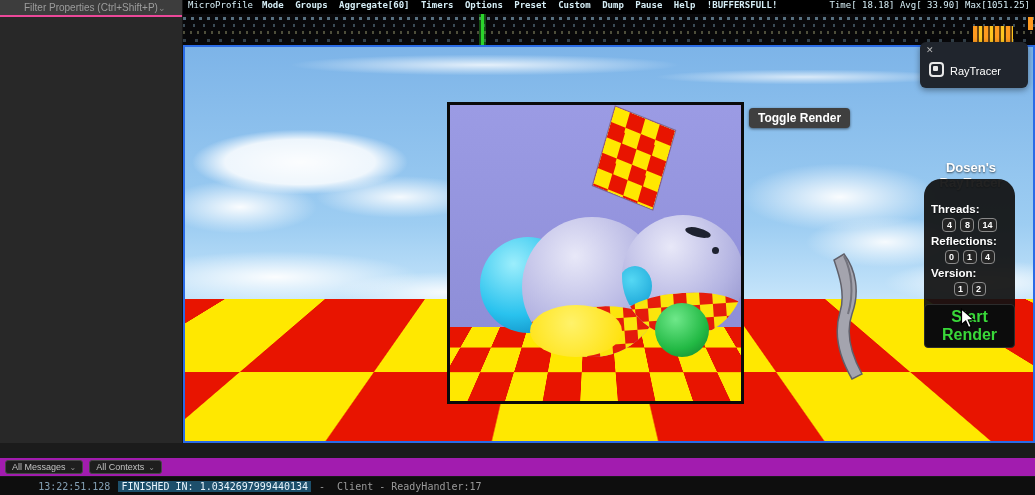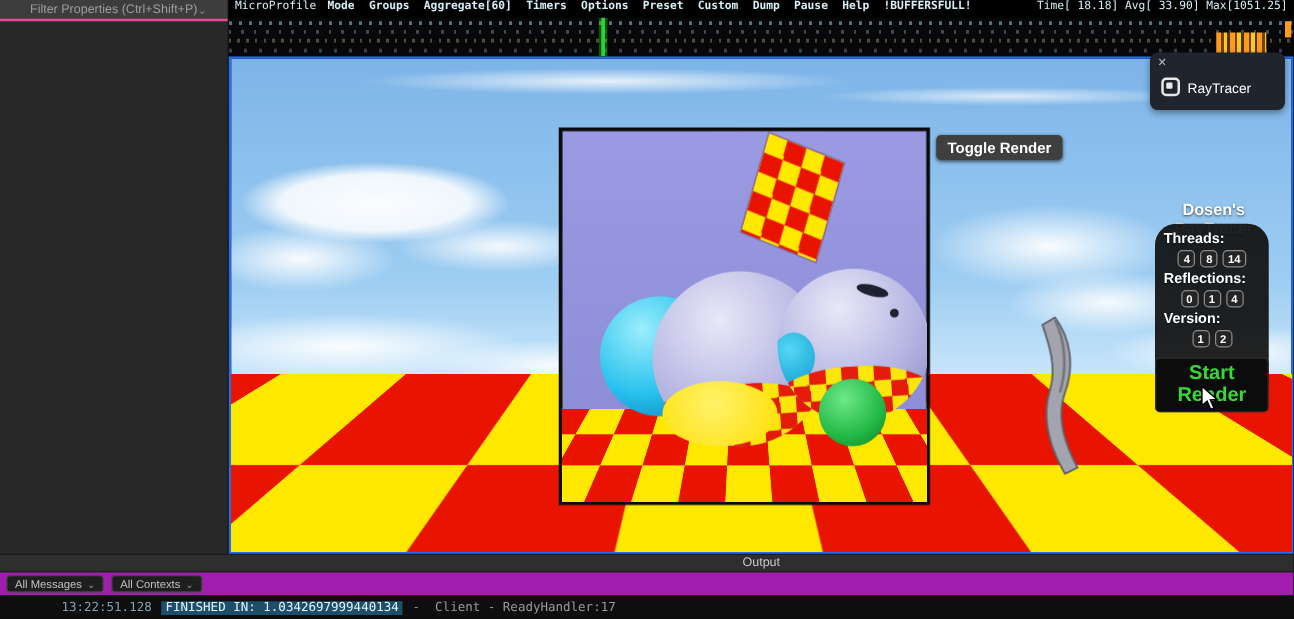--- a/index.html
+++ b/index.html
@@ -81,34 +81,34 @@
 
   
   .toast { position:absolute; left:737px; top:42px; width:108px; height:46px; background:#20252d; border-radius:6px; z-index:7; box-shadow:0 2px 6px rgba(0,0,0,.4); }
   .toast-close { position:absolute; left:6px; top:3px; color:#b8b8b8; font-size:9px; cursor:pointer; }
   .toast-icon { position:absolute; left:9px; top:20px; width:15px; height:15px; border:2px solid #e8e8e8; border-radius:4px; }
   .toast-icon::after { content:""; position:absolute; left:2px; top:2px; width:5px; height:5px; background:#e8e8e8; border-radius:1px; }
   .toast-title { position:absolute; left:30px; top:23px; color:#fff; font-size:11px; }
 
   
   .rt-title { position:absolute; left:738px; top:160px; width:100px; text-align:center; color:#fff; font-weight:bold; font-size:13px; text-shadow:0 1px 2px rgba(0,0,0,.65); z-index:7; }
-  .rt-panel { position:absolute; left:741px; top:179px; width:91px; height:144px; background:rgba(17,17,17,.93); border-radius:17px; z-index:7; padding-top:3px; }
+  .rt-panel { position:absolute; left:741px; top:179px; width:91px; height:144px; background:rgba(17,17,17,.93); border-radius:17px; z-index:7; padding-top:21px; }
   .rt-label { color:#fff; font-weight:bold; font-size:11.5px; padding-left:7px; margin-top:3px; text-shadow:0 1px 1px rgba(0,0,0,.6); }
   .opt-row { display:flex; justify-content:center; gap:4px; margin-top:3px; }
   .opt-btn { min-width:14px; padding:1px 3px; background:#242424; border:1px solid #8a8a8a; border-radius:4px; color:#fff; font-size:9px; font-weight:bold; text-align:center; cursor:pointer; }
   .start-btn { display:block; margin:8px auto 0; background:#0c0c0c; color:#39d839; border:1px solid #2c2c2c; border-radius:4px; font-weight:bold; font-size:16px; padding:3px 9px; cursor:pointer; font-family:"Liberation Sans",sans-serif; }
   .cursor { position:absolute; left:777px; top:308px; z-index:9; }
 
   
   .output-header { position:absolute; left:0; top:443px; width:1035px; height:15px; background:#2e2e2e; border-top:1px solid #1c1c1c; border-bottom:1px solid #1c1c1c; }
   .output-title { position:absolute; left:183px; right:0; top:0; text-align:center; color:#c8c8c8; font-size:10px; line-height:13px; }
   .filter-bar { position:absolute; left:0; top:458px; width:1035px; height:19px; background:#a21caf; border-bottom:1px solid #191919; display:flex; align-items:center; gap:6px; padding-left:5px; }
   .dd-btn { display:inline-flex; align-items:center; gap:4px; background:#1e1e1e; border:1px solid #474747; border-radius:3px; color:#c2c2c2; font-size:9px; height:14px; padding:0 6px; cursor:pointer; }
   .dd-btn .chev { color:#8f8f8f; font-size:8px; }
-  .log-area { position:absolute; left:0; top:477px; width:1035px; height:18px; background:#0e0e0e; display:flex; align-items:center; padding-left:13px; font-family:"DejaVu Sans Mono",monospace; font-size:10px; white-space:pre; }
+  .log-area { position:absolute; left:0; top:477px; width:1035px; height:18px; background:#0e0e0e; display:flex; align-items:center; padding-left:2px; font-family:"DejaVu Sans Mono",monospace; font-size:10px; white-space:pre; }
   .log-ts { color:#84a0b4; margin-right:8px; }
   .log-hl { background:#1d4f6b; color:#e8f4fc; padding:0 3px; margin-right:8px; }
   .log-rest { color:#9a9a9a; }
 </style>
 </head>
 <body>
 
 <div class="app">
 
   <div class="left-panel">
@@ -201,23 +201,20 @@
         <span class="opt-btn">2</span>
       </div>
       <button class="start-btn">Start Render</button>
     </div>
 
     <svg class="cursor" width="16" height="22">
       <path d="M1.5,1 L1.5,16.5 L5.7,13 L8.6,19.6 L11.2,18.4 L8.3,12 L13.6,11.6 Z" fill="#ffffff" stroke="#000000" stroke-width="1.2"></path>
     </svg>
   </div>
 
-  <div class="output-header">
-    <div class="output-title">Output</div>
-  </div>
 
   <div class="filter-bar">
     <span class="dd-btn">
       <span>All Messages</span>
       <span class="chev">⌄</span>
     </span>
     <span class="dd-btn">
       <span>All Contexts</span>
       <span class="chev">⌄</span>
     </span>

